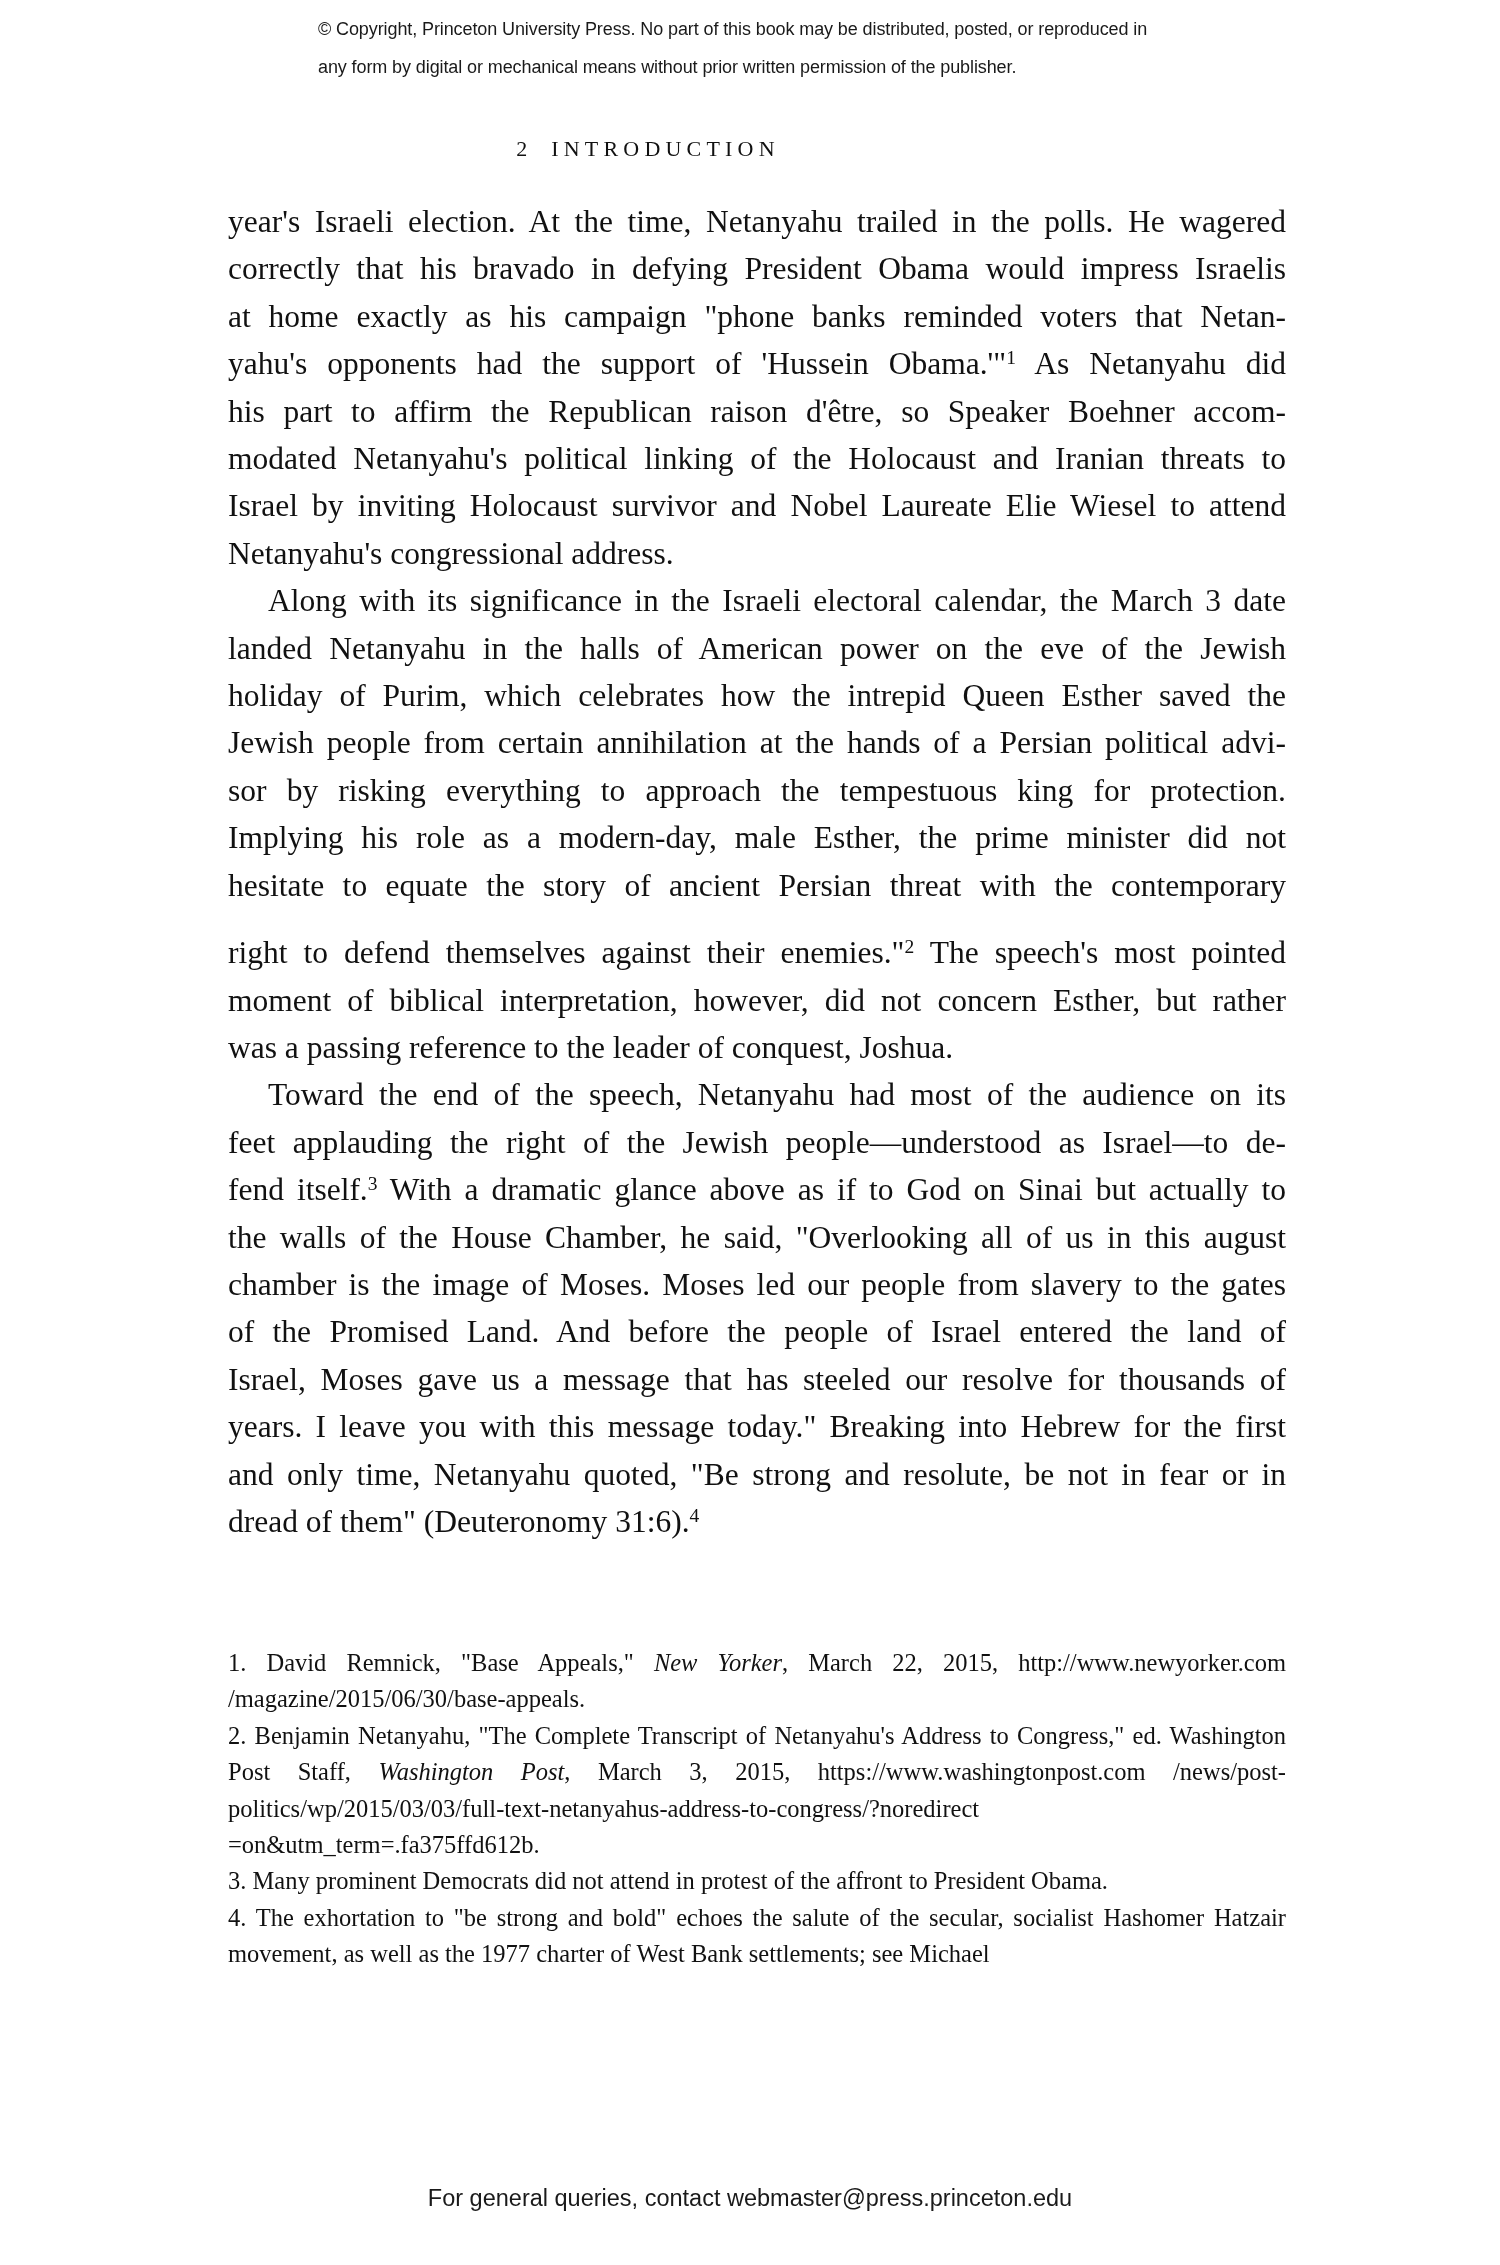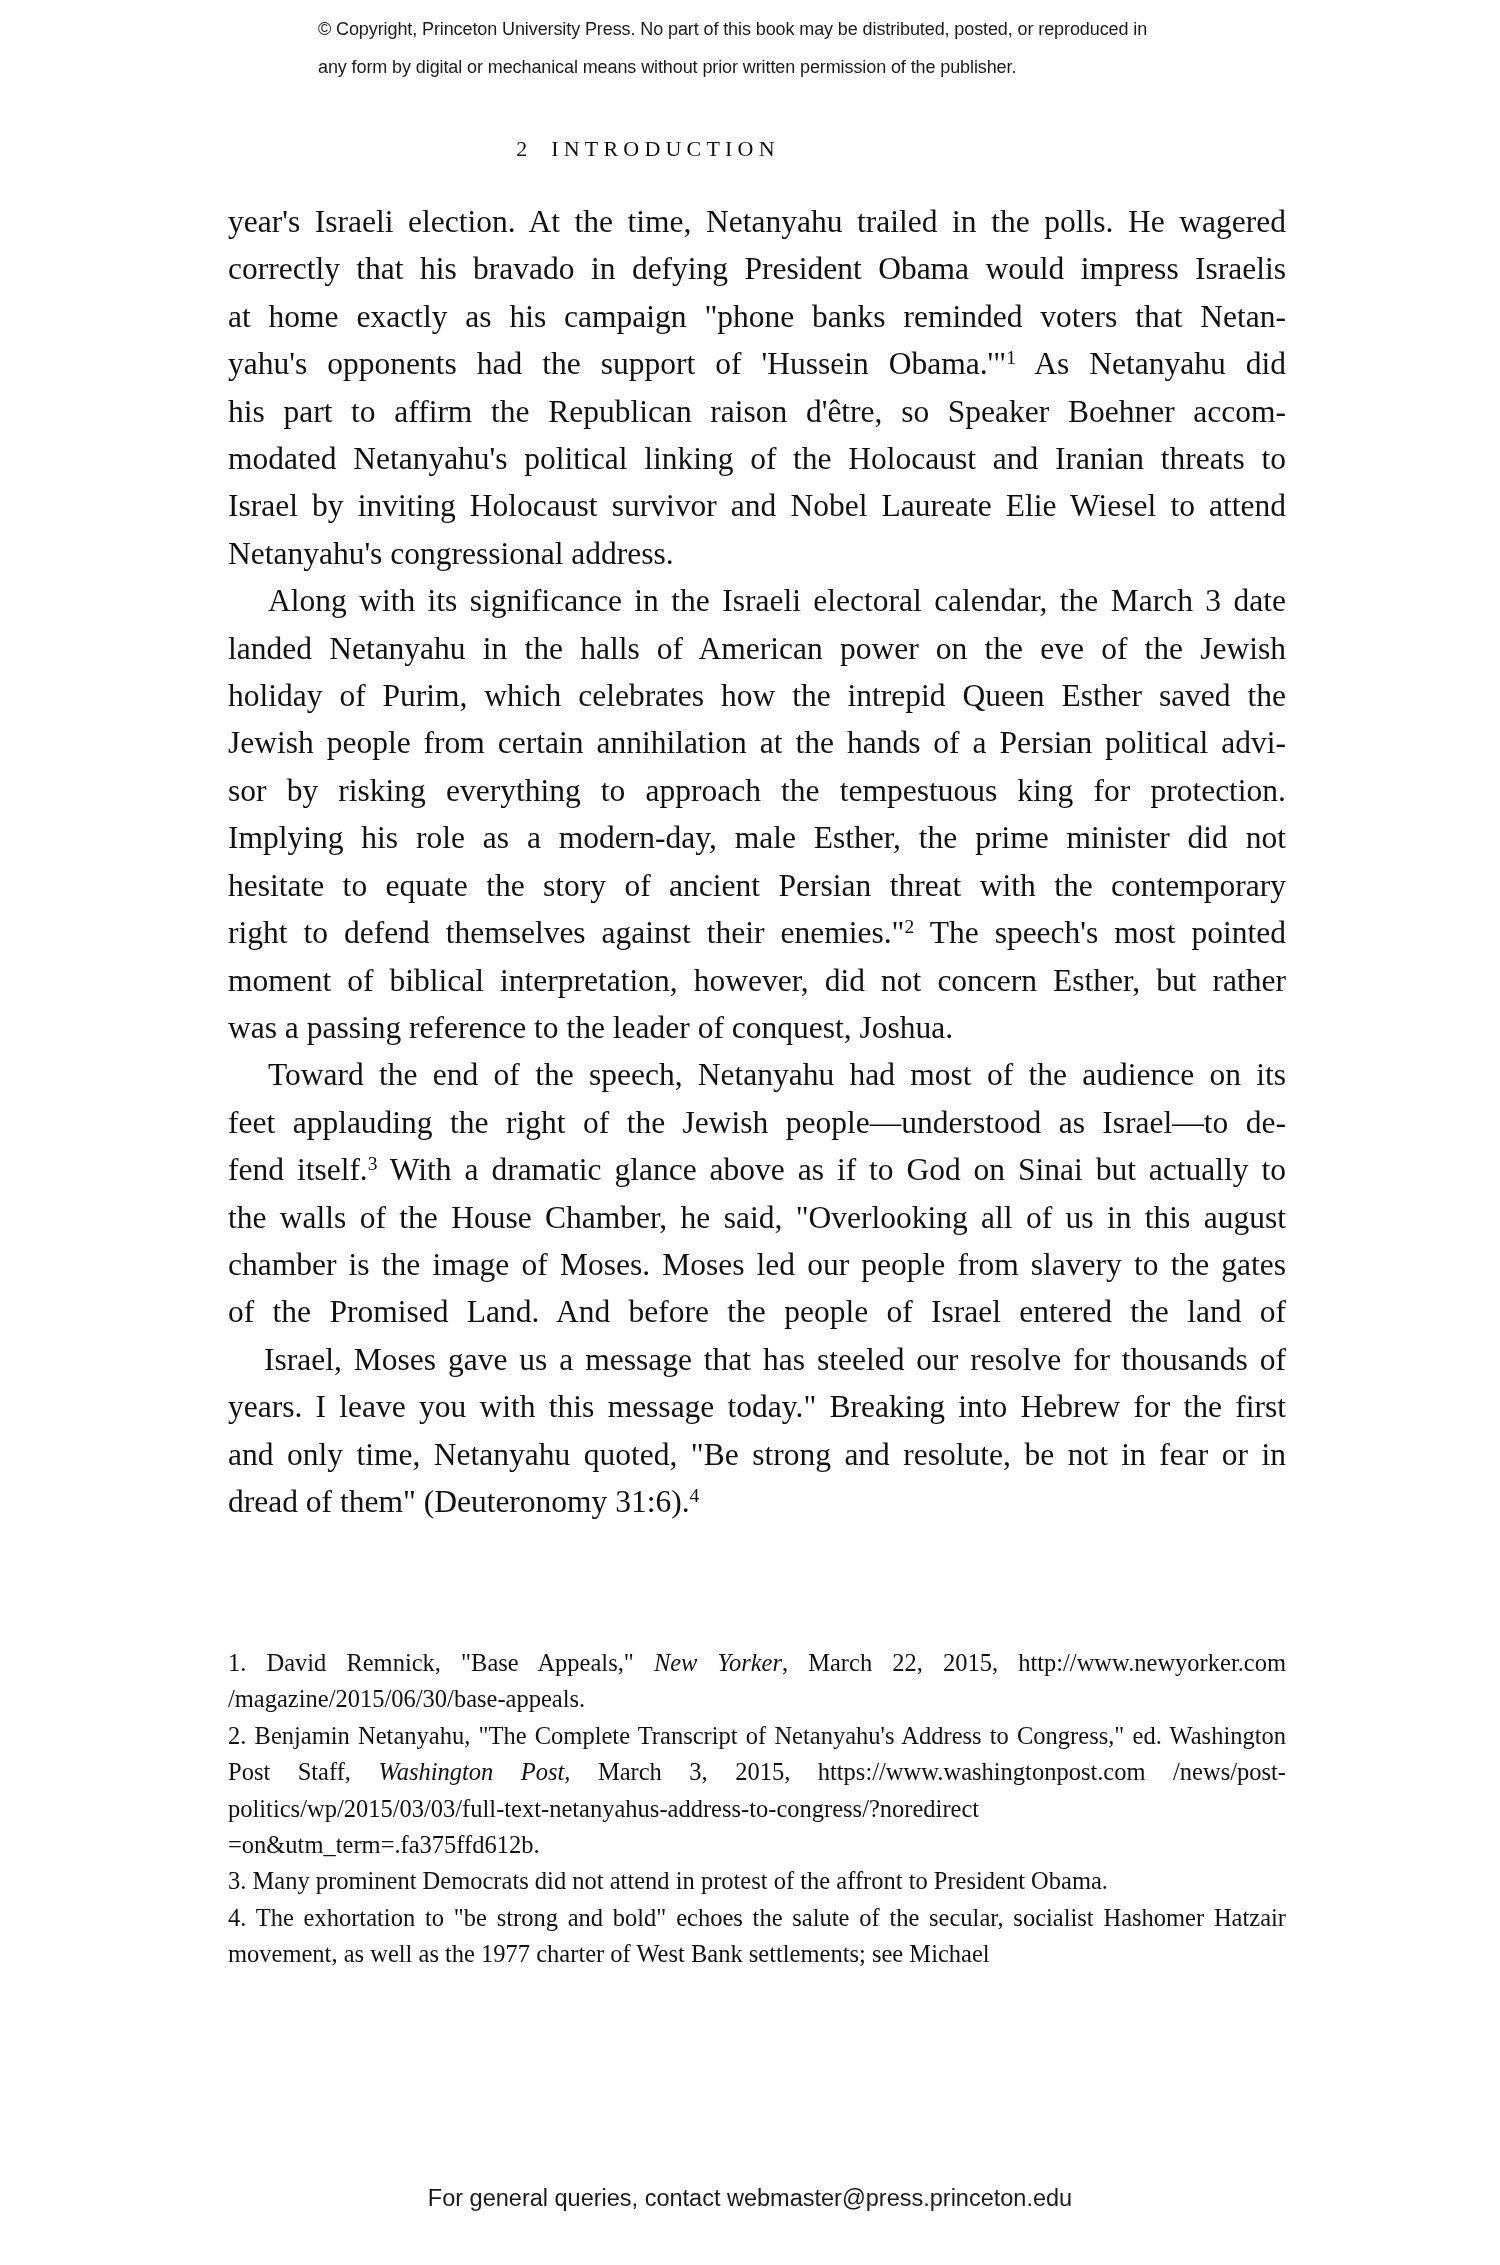--- a/index.html
+++ b/index.html
@@ -134,33 +134,33 @@
     </p>
 
     <p>
       <span class="ln" style="text-indent: 40px; white-space: normal; text-align: justify; text-align-last: justify;">Along with its significance in the Israeli electoral calendar, the March 3 date</span>
       <span class="ln" style="white-space: normal; text-align: justify; text-align-last: justify;">landed Netanyahu in the halls of American power on the eve of the Jewish</span>
       <span class="ln" style="white-space: normal; text-align: justify; text-align-last: justify;">holiday of Purim, which celebrates how the intrepid Queen Esther saved the</span>
       <span class="ln" style="white-space: normal; text-align: justify; text-align-last: justify;">Jewish people from certain annihilation at the hands of a Persian political advi-</span>
       <span class="ln" style="white-space: normal; text-align: justify; text-align-last: justify;">sor by risking everything to approach the tempestuous king for protection.</span>
       <span class="ln" style="white-space: normal; text-align: justify; text-align-last: justify;">Implying his role as a modern-day, male Esther, the prime minister did not</span>
       <span class="ln" style="white-space: normal; text-align: justify; text-align-last: justify;">hesitate to equate the story of ancient Persian threat with the contemporary</span>
-      <span class="ln" style="white-space: normal; text-align: justify; text-align-last: justify;"><span>right to defend themselves against their enemies."</span><sup class="fn-ref">2</sup><span> The speech's most pointed</span></span>
+      <span class="ln" style="white-space: normal; text-align: justify; text-align-last: justify; margin-top: 20px;"><span>right to defend themselves against their enemies."</span><sup class="fn-ref">2</sup><span> The speech's most pointed</span></span>
       <span class="ln" style="white-space: normal; text-align: justify; text-align-last: justify;">moment of biblical interpretation, however, did not concern Esther, but rather</span>
       <span class="ln" style="white-space: normal; text-align: left;">was a passing reference to the leader of conquest, Joshua.</span>
     </p>
 
     <p>
       <span class="ln" style="text-indent: 40px; white-space: normal; text-align: justify; text-align-last: justify;">Toward the end of the speech, Netanyahu had most of the audience on its</span>
       <span class="ln" style="white-space: normal; text-align: justify; text-align-last: justify;">feet applauding the right of the Jewish people—understood as Israel—to de-</span>
       <span class="ln" style="white-space: normal; text-align: justify; text-align-last: justify;"><span>fend itself.</span><sup class="fn-ref">3</sup><span> With a dramatic glance above as if to God on Sinai but actually to</span></span>
       <span class="ln" style="white-space: normal; text-align: justify; text-align-last: justify;">the walls of the House Chamber, he said, "Overlooking all of us in this august</span>
       <span class="ln" style="white-space: normal; text-align: justify; text-align-last: justify;">chamber is the image of Moses. Moses led our people from slavery to the gates</span>
       <span class="ln" style="white-space: normal; text-align: justify; text-align-last: justify;">of the Promised Land. And before the people of Israel entered the land of</span>
-      <span class="ln" style="white-space: normal; text-align: justify; text-align-last: justify; margin-left: 36px;">Israel, Moses gave us a message that has steeled our resolve for thousands of</span>
+      <span class="ln" style="white-space: normal; text-align: justify; text-align-last: justify;">Israel, Moses gave us a message that has steeled our resolve for thousands of</span>
       <span class="ln" style="white-space: normal; text-align: justify; text-align-last: justify;">years. I leave you with this message today." Breaking into Hebrew for the first</span>
       <span class="ln" style="white-space: normal; text-align: justify; text-align-last: justify;">and only time, Netanyahu quoted, "Be strong and resolute, be not in fear or in</span>
       <span class="ln" style="white-space: normal; text-align: left;"><span>dread of them" (Deuteronomy 31:6).</span><sup class="fn-ref">4</sup></span>
     </p>
 
   </div>
 
   <div class="footnotes">
 
     <p>

